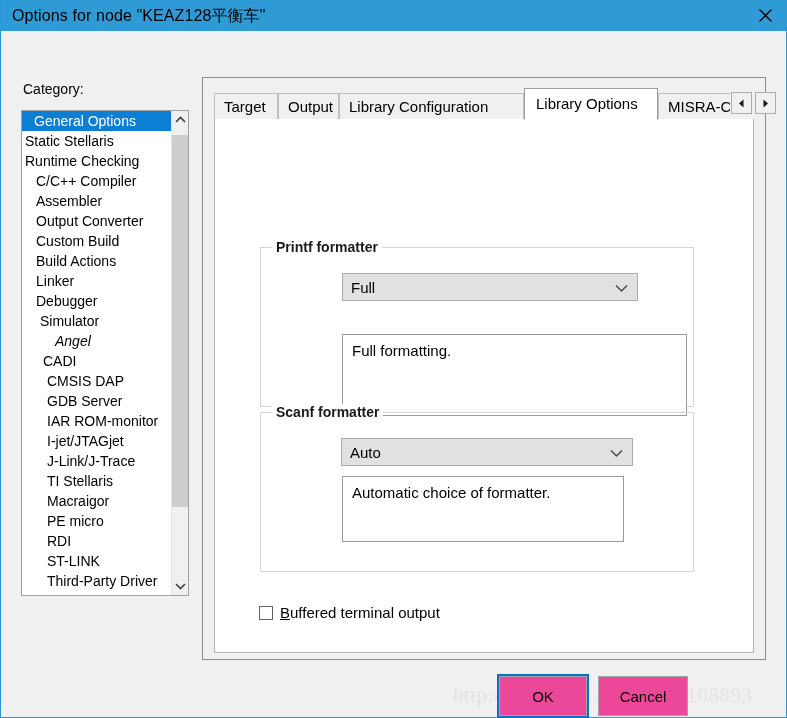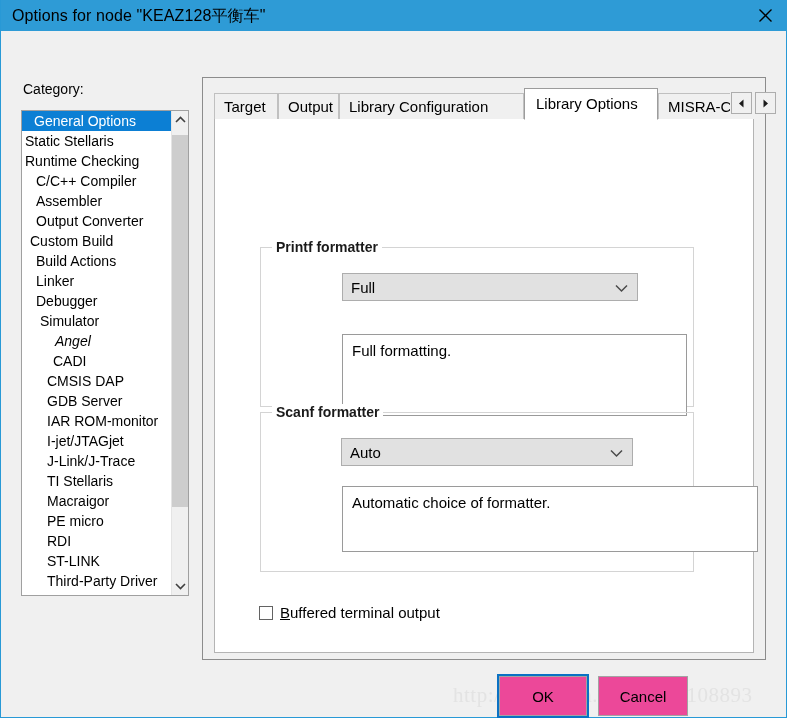--- a/index.html
+++ b/index.html
@@ -341,27 +341,27 @@
   <div class="category-label">Category:</div>
 
   <div class="category-list">
     <div class="cat-items" id="cat-items">
         <div class="cat-item selected" style="padding-left: 12px;">General Options</div>
         <div class="cat-item" style="padding-left: 3px;">Static Stellaris</div>
         <div class="cat-item" style="padding-left: 3px;">Runtime Checking</div>
         <div class="cat-item" style="padding-left: 14px;">C/C++ Compiler</div>
         <div class="cat-item" style="padding-left: 14px;">Assembler</div>
         <div class="cat-item" style="padding-left: 14px;">Output Converter</div>
-        <div class="cat-item" style="padding-left: 8px;">Custom Build</div>
+        <div class="cat-item" style="padding-left: 14px;">Custom Build</div>
         <div class="cat-item" style="padding-left: 14px;">Build Actions</div>
         <div class="cat-item" style="padding-left: 14px;">Linker</div>
         <div class="cat-item" style="padding-left: 14px;">Debugger</div>
         <div class="cat-item" style="padding-left: 18px;">Simulator</div>
         <div class="cat-item" style="padding-left: 33px; font-style: italic;">Angel</div>
-        <div class="cat-item" style="padding-left: 31px;">CADI</div>
+        <div class="cat-item" style="padding-left: 21px;">CADI</div>
         <div class="cat-item" style="padding-left: 25px;">CMSIS DAP</div>
         <div class="cat-item" style="padding-left: 25px;">GDB Server</div>
         <div class="cat-item" style="padding-left: 25px;">IAR ROM-monitor</div>
         <div class="cat-item" style="padding-left: 25px;">I-jet/JTAGjet</div>
         <div class="cat-item" style="padding-left: 25px;">J-Link/J-Trace</div>
         <div class="cat-item" style="padding-left: 25px;">TI Stellaris</div>
         <div class="cat-item" style="padding-left: 25px;">Macraigor</div>
         <div class="cat-item" style="padding-left: 25px;">PE micro</div>
         <div class="cat-item" style="padding-left: 25px;">RDI</div>
         <div class="cat-item" style="padding-left: 25px;">ST-LINK</div>
@@ -407,21 +407,21 @@
     <div class="groupbox" style="left:45px; top:293px; width:434px; height:160px;">
       <div class="gb-title">Scanf formatter</div>
       <div class="combo" style="left:80px; top:25px; width:292px; height:28px;">
         <span class="combo-text">Auto</span>
         <span class="combo-arrow">
           <svg width="13" height="8" viewBox="0 0 13 8">
             <polyline points="1,1 6.5,6.5 12,1" fill="none" stroke="#4a4a4a" stroke-width="1.5"></polyline>
           </svg>
         </span>
       </div>
-      <div class="descbox" style="left:81px; top:73px; width:416px; height:66px;">Automatic choice of formatter.</div>
+      <div class="descbox" style="left:81px; top:63px; width:282px; height:66px;">Automatic choice of formatter.</div>
     </div>
 
   </div>
 
   <div class="checkrow">
     <span class="checkbox-box"></span>
     <span class="checkrow-label"><span class="accel">B</span><span>uffered terminal output</span></span>
   </div>
 
   <div class="tabstrip" style="left:213px; top:88px;">

